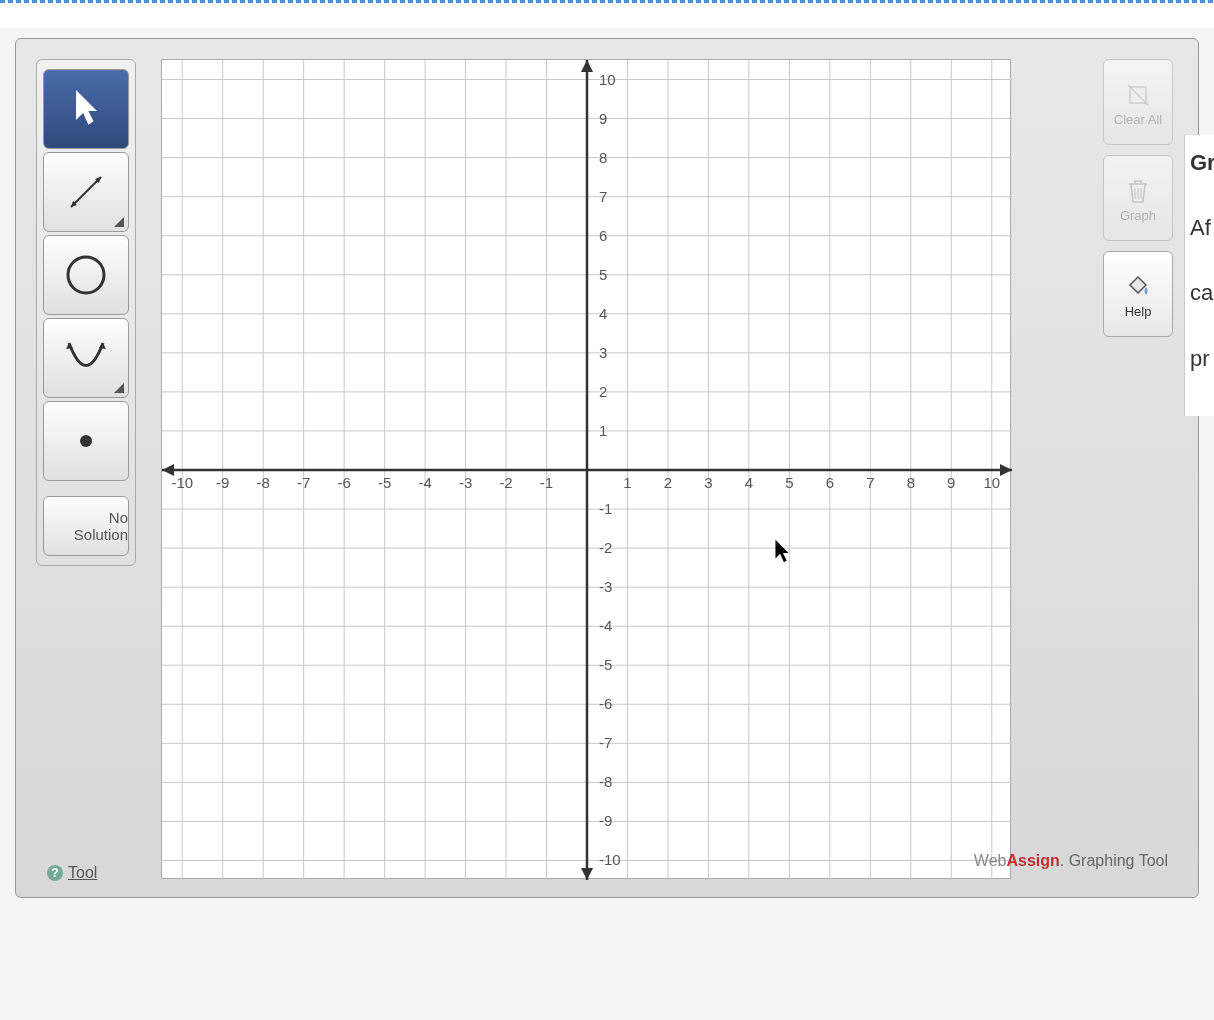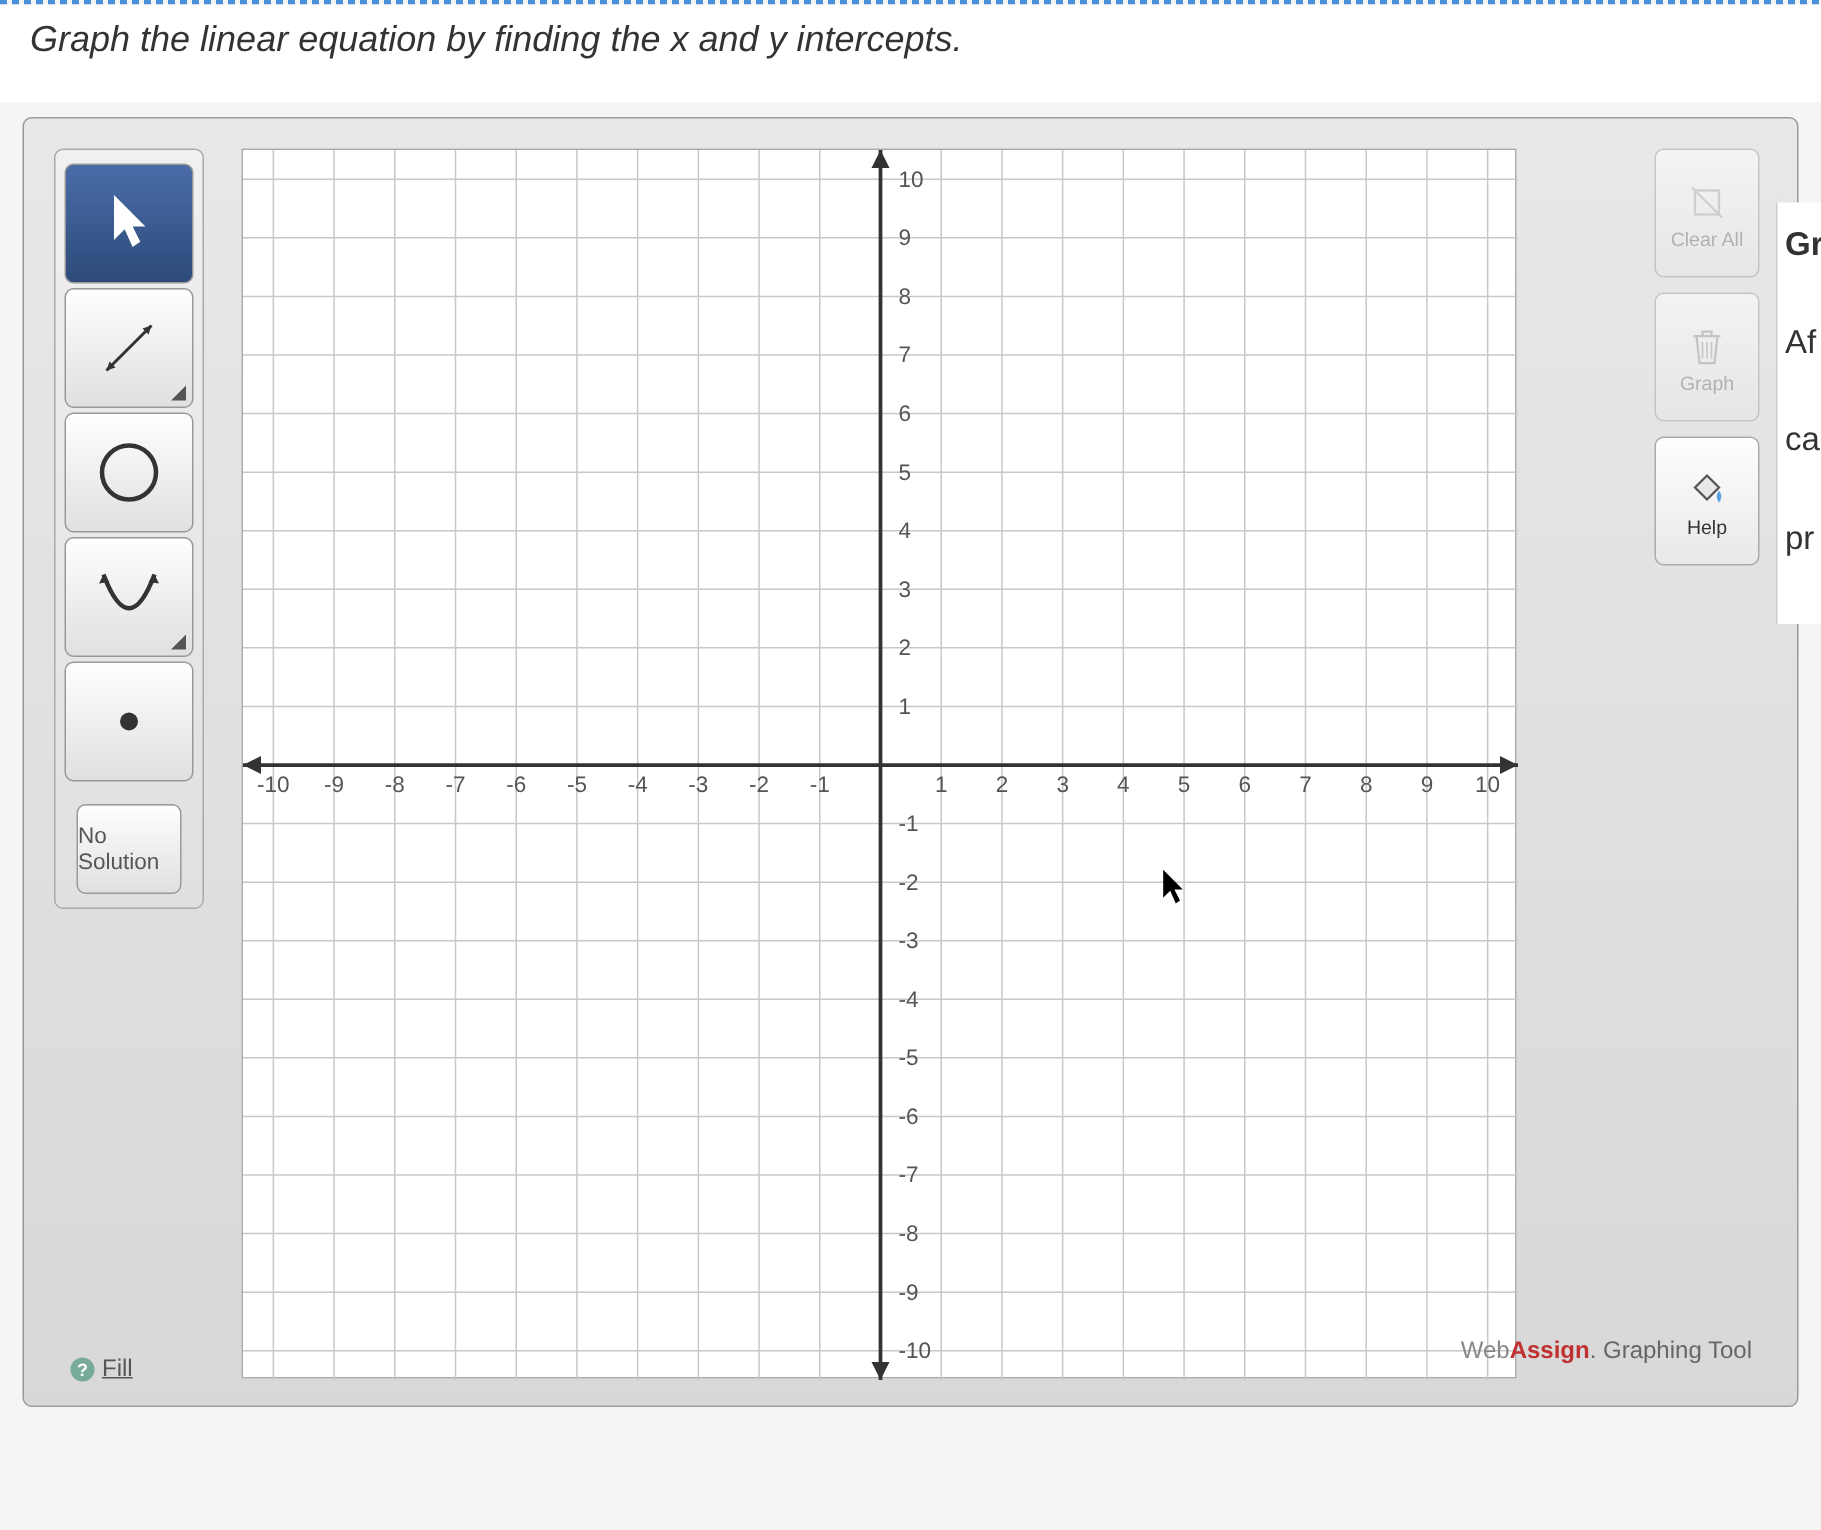--- a/index.html
+++ b/index.html
@@ -63,29 +63,29 @@
       justify-content: center;
       cursor: pointer;
       position: relative;
     }
     .tool-btn.selected {
       background: linear-gradient(#4a6da8, #2d4a7a);
     }
     .tool-btn.selected svg path, .tool-btn.selected svg polygon { fill: #fff; stroke: #fff; }
     .tool-corner { position: absolute; right: 4px; bottom: 4px; width: 0; height: 0; border-left: 10px solid transparent; border-bottom: 10px solid #555; }
     .no-solution-btn {
-      width: 70px;
+      width: 86px;
       height: 60px;
       margin: 15px auto 3px;
       background: linear-gradient(#fefefe, #e0e0e0);
       border: 1px solid #999;
       border-radius: 6px;
       display: flex;
       flex-direction: column;
-      align-items: flex-start;
+      align-items: flex-end;
       justify-content: center;
       cursor: pointer;
       font-size: 15px;
       color: #555;
     }
     .graph-area {
       position: absolute;
       left: 145px;
       top: 20px;
       width: 850px;
@@ -154,21 +154,20 @@
       position: absolute;
       pointer-events: none;
     }
   </style>
 </head>
 <body>
 
 <div class="top-border"></div>
 
 <div class="question-area">
-  <div class="question-text">Graph the linear equation by finding the x and y intercepts.</div>
 </div>
 
 <div class="tool-container">
 
   <div class="toolbar-left">
     <div class="tool-btn selected">
       <svg width="30" height="40" viewBox="0 0 20 30">
           <polygon points="3,2 3,22 8,17 12,26 15,24 11,16 17,16" fill="#fff"></polygon>
         </svg>
     </div>
@@ -330,21 +329,21 @@
       </div>
       <span>Help</span>
     </div>
   </div>
 
   <div class="help-link">
     <svg width="18" height="18">
         <circle cx="9" cy="9" r="8" fill="#7a9"></circle>
         <text x="9" y="13" text-anchor="middle" fill="#fff" font-size="12" font-weight="bold">?</text>
       </svg>
-    <span>Fill</span>
+    <span>Tool</span>
   </div>
 
   <div class="branding">
     <span class="web">Web</span><span class="assign">Assign</span><span>. Graphing Tool</span>
   </div>
 
 </div>
 
 <div class="right-panel">
   <div style="font-weight:bold">Gra</div>

